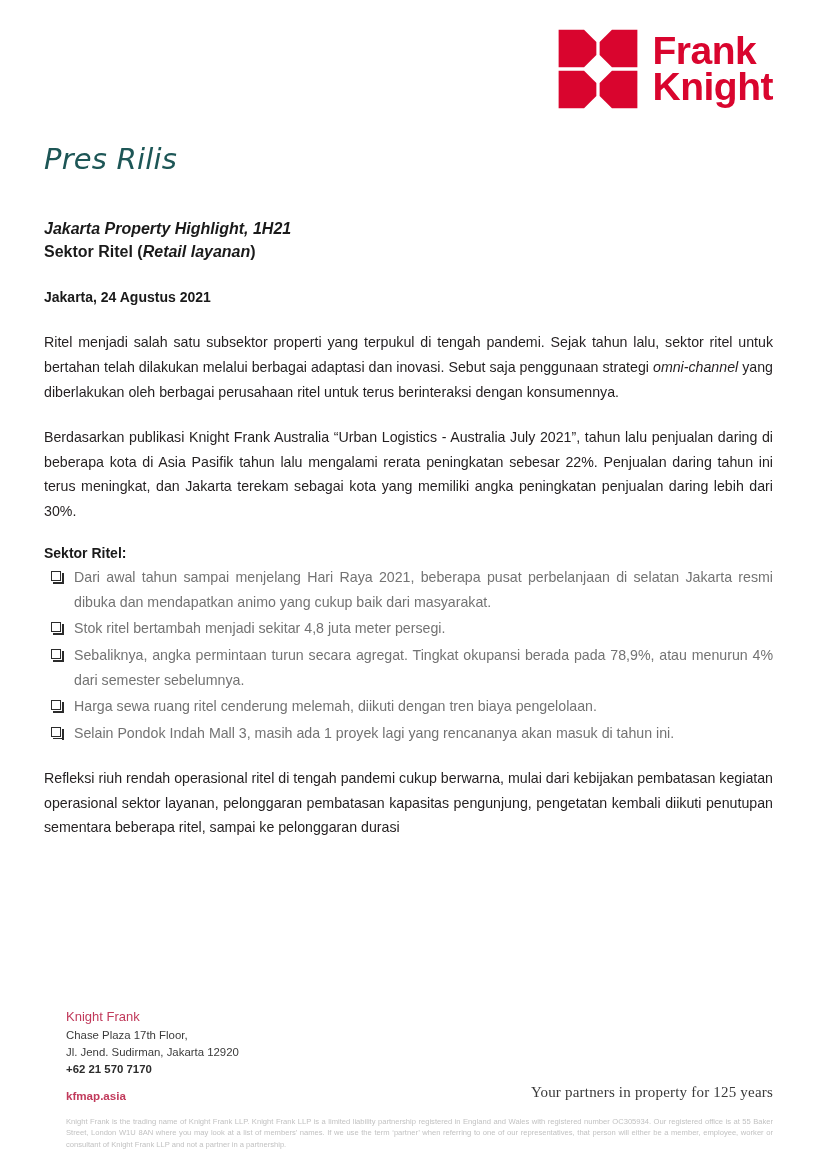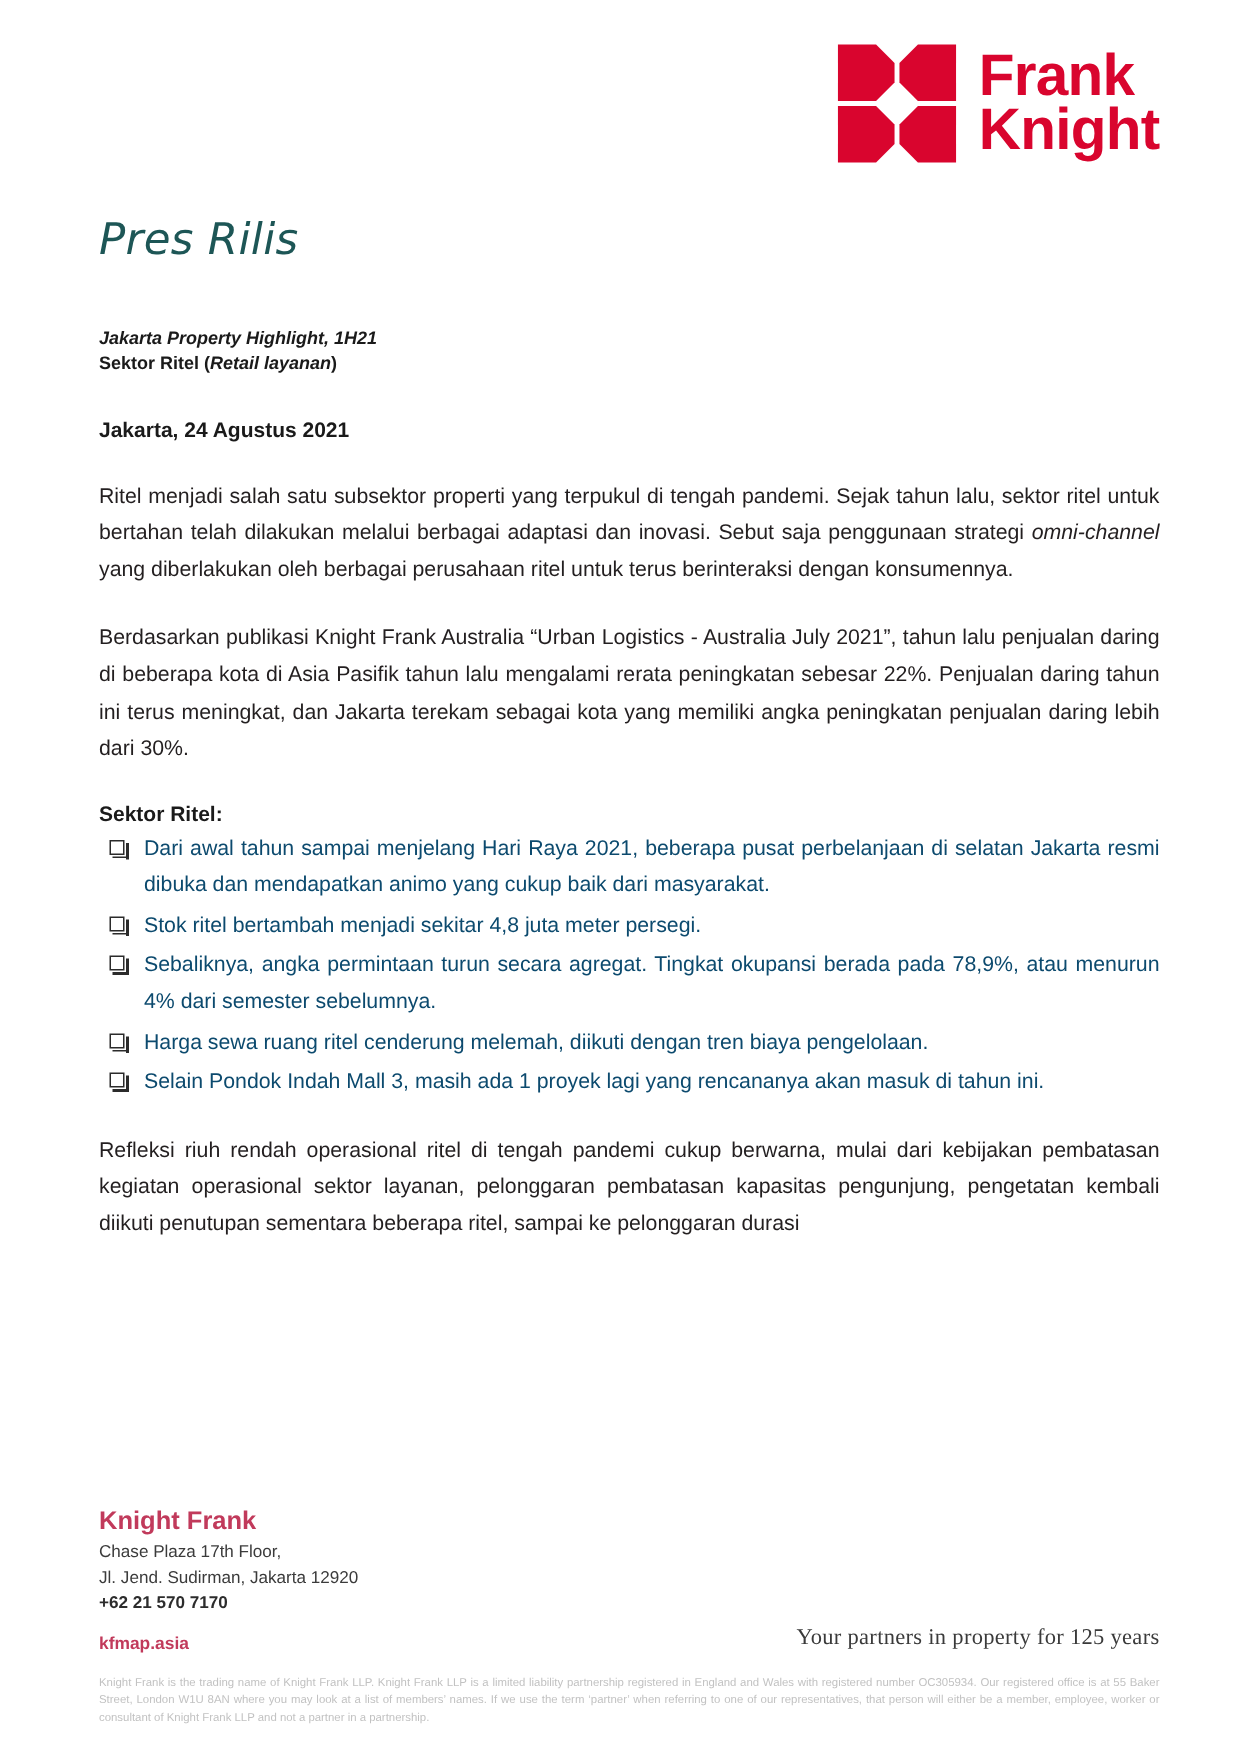--- a/index.html
+++ b/index.html
@@ -44,36 +44,36 @@
   .logo-wordmark span {
     font-family: "Liberation Sans", sans-serif;
     font-weight: bold;
     font-size: 39px;
     letter-spacing: -0.5px;
     color: #d9052e;
   }
 
   
   .sheet {
-    padding: 0 52px 0 66px;
+    padding: 0 52px 0 44px;
   }
 
   .doc-title {
     font-family: "DejaVu Sans", sans-serif;
     font-style: italic;
     font-weight: normal;
     font-size: 29px;
     color: #1d5656;
     margin: 14px 0 0 0;
     letter-spacing: 0.2px;
   }
 
   .subtitle-block {
     margin-top: 41px;
-    font-size: 12px;
+    font-size: 16px;
     font-weight: bold;
     line-height: 1.45;
     color: #1a1a1a;
   }
   .subtitle-line-1 { font-style: italic; }
   .subtitle-line-2 { font-style: normal; }
   .subtitle-line-2 em { font-style: italic; }
 
   .dateline {
     margin-top: 26px;
@@ -104,21 +104,21 @@
     margin: 4px 0 0 0;
     padding: 0;
   }
   ul.check-list li {
     position: relative;
     padding-left: 30px;
     font-size: 14.2px;
     line-height: 1.73;
     text-align: justify;
     margin-top: 2px;
-    color: #0c4a6e;
+    color: #737373;
   }
   ul.check-list li em { font-style: italic; }
   .check-box {
     position: absolute;
     left: 7px;
     top: 6px;
     width: 10px;
     height: 10px;
     border: 1.6px solid #2b2b2b;
     display: block;
@@ -156,23 +156,23 @@
     display: flex;
     align-items: flex-end;
     justify-content: space-between;
   }
   .footer-address {
     font-size: 11.4px;
     line-height: 1.5;
     color: #3b3b3b;
   }
   .footer-office-name {
-    font-weight: bold;
+    font-weight: normal;
     color: #c13a5b;
-    font-size: 17px;
+    font-size: 13px;
   }
   .footer-phone { font-weight: bold; color: #2c2c2c; }
   .footer-web {
     font-weight: bold;
     color: #c13a5b;
     font-size: 11.6px;
     margin-top: 9px;
   }
   .footer-tagline {
     font-family: "Liberation Serif", serif;

